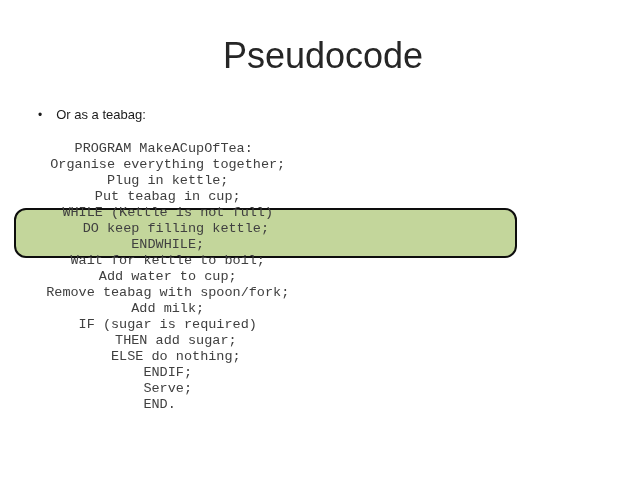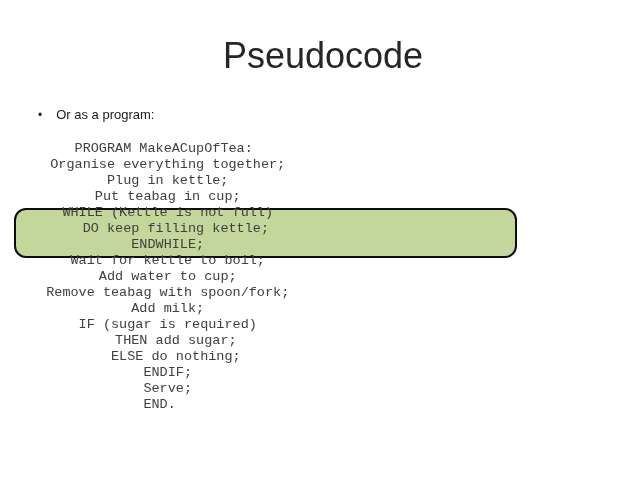--- a/index.html
+++ b/index.html
@@ -71,21 +71,21 @@
 </style>
 </head>
 <body>
 
 <div class="slide">
 
   <div class="slide-title">Pseudocode</div>
 
   <div class="bullet-row">
     <span class="bullet-glyph">•</span>
-    <span class="bullet-text">Or as a program:</span>
+    <span class="bullet-text">Or as a teabag:</span>
   </div>
 
   <div class="highlight-box" style="background: rgb(195, 214, 155); border-color: rgb(13, 13, 13);"></div>
 
   <pre class="code-block"> PROGRAM MakeACupOfTea:
   Organise everything together;
   Plug in kettle;
   Put teabag in cup;
   WHILE (Kettle is not full)
     DO keep filling kettle;

